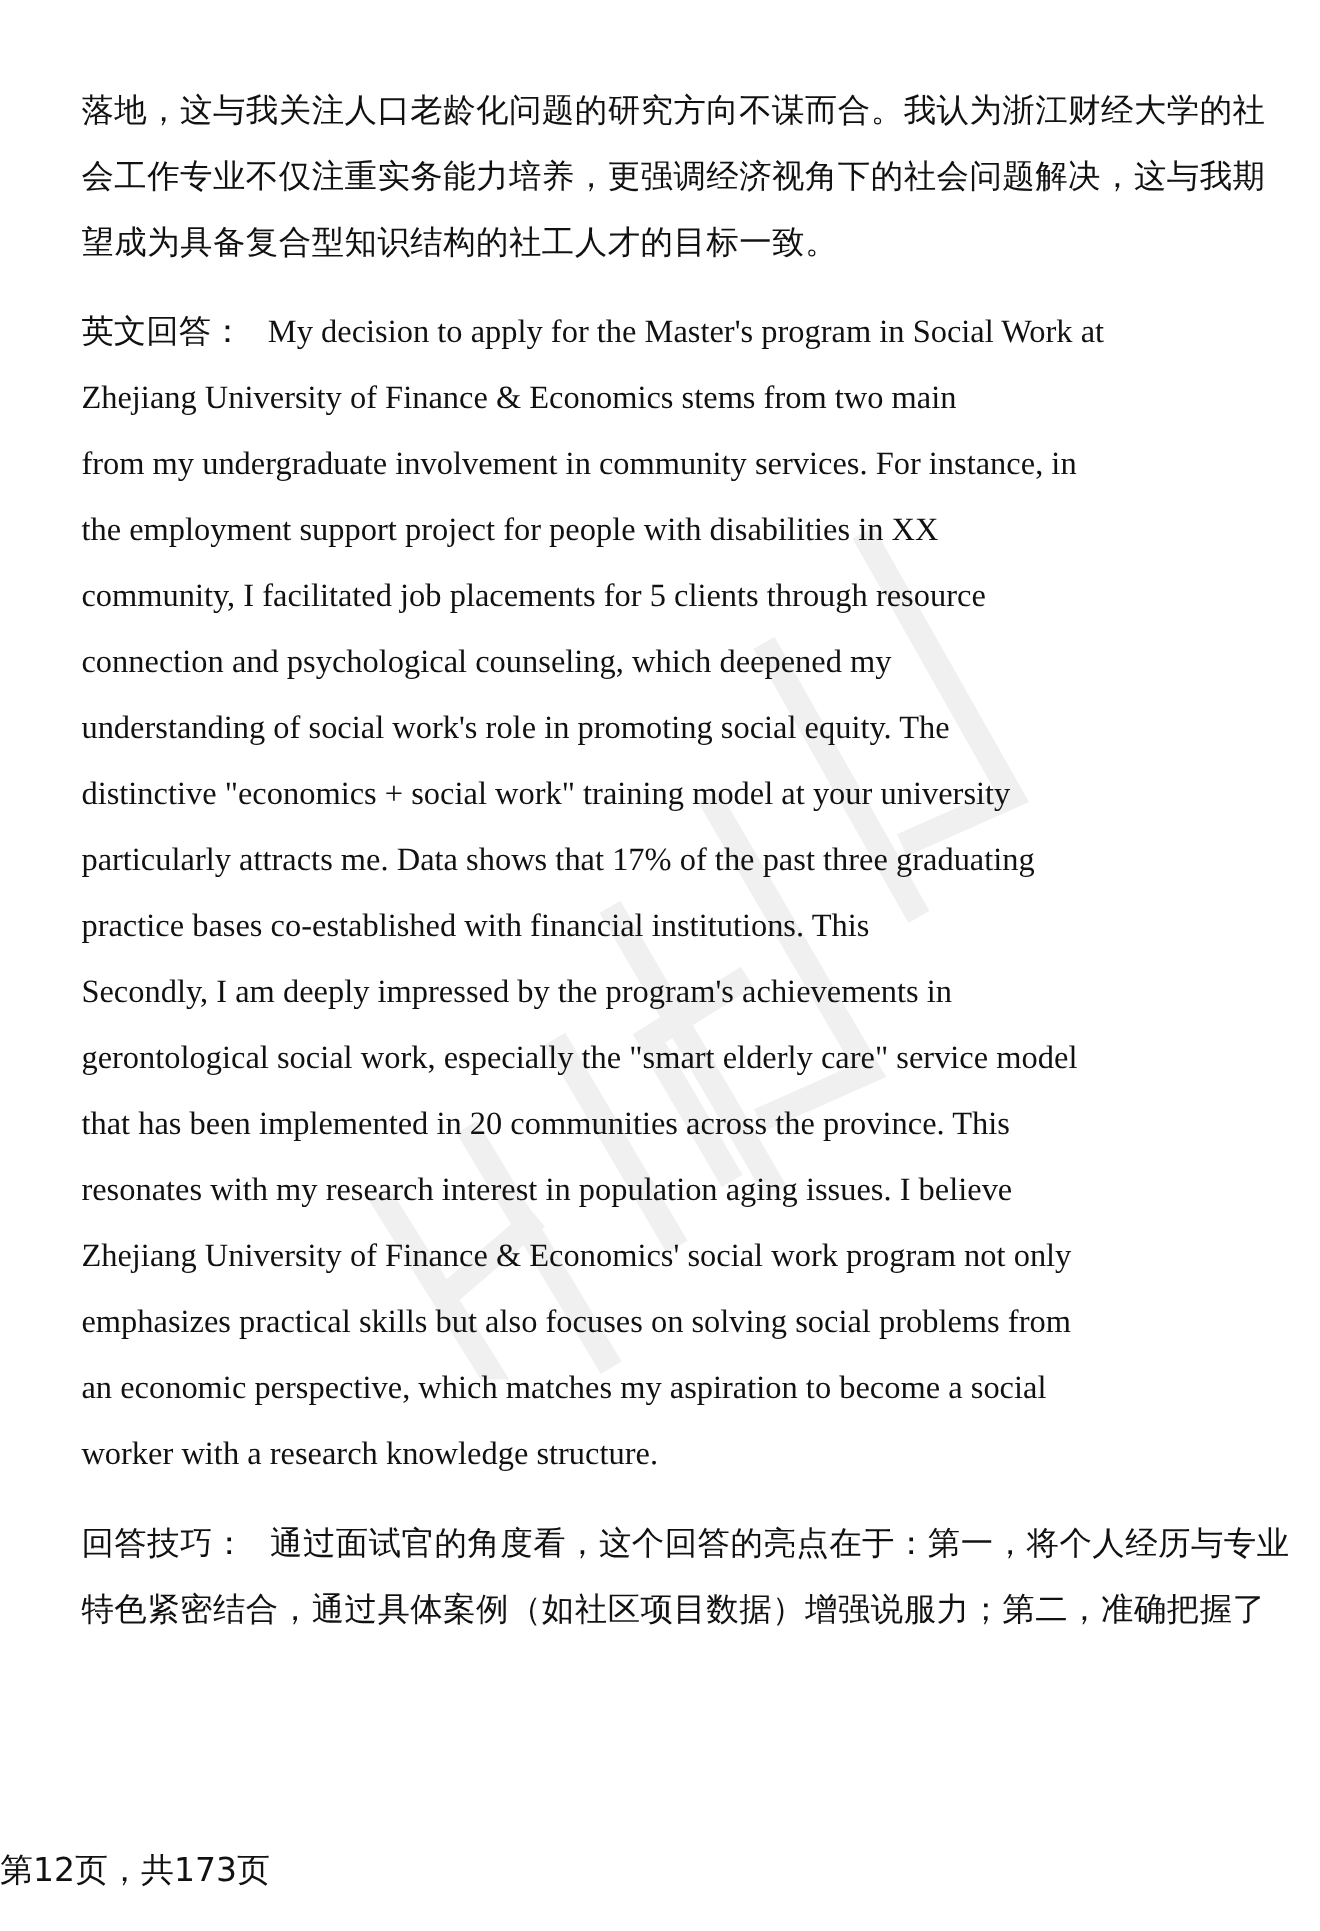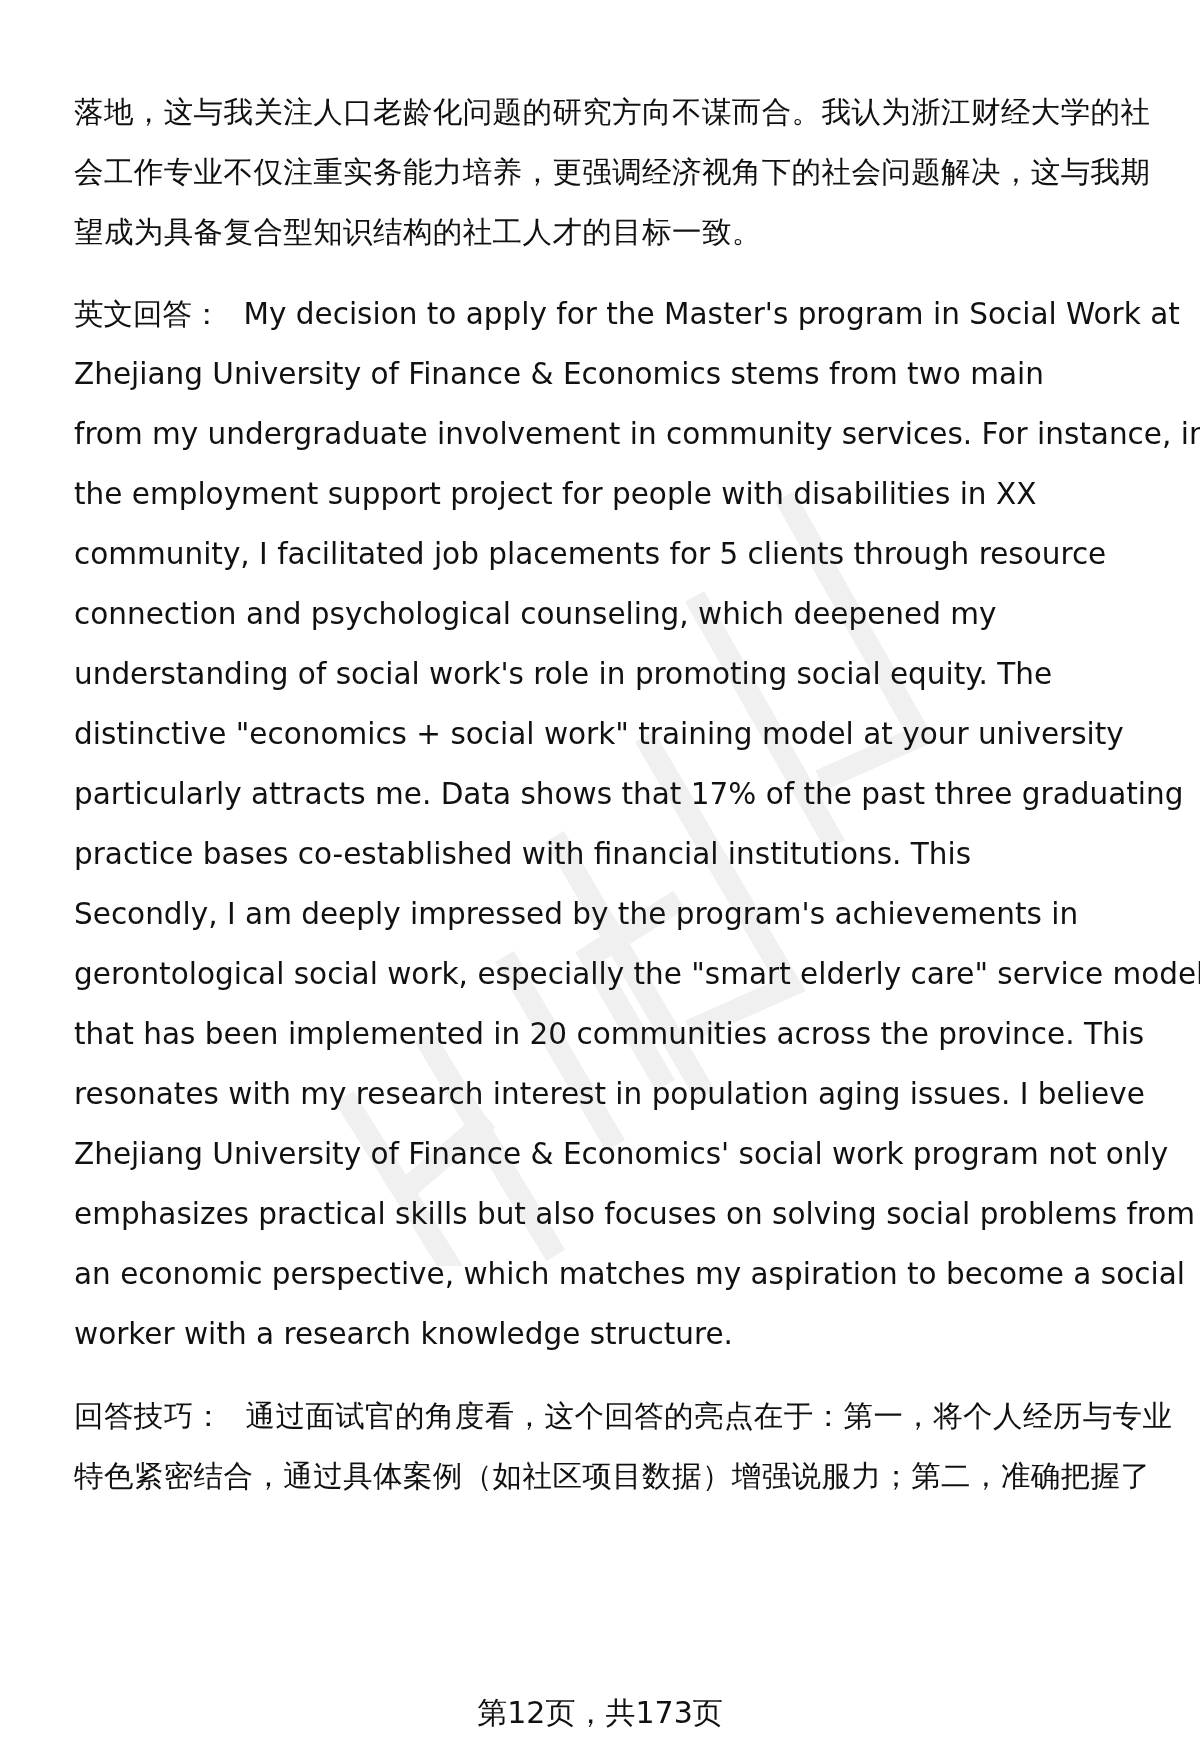--- a/index.html
+++ b/index.html
@@ -11,21 +11,21 @@
       width: 1200px;
       height: 1755px;
       position: relative;
       overflow: hidden;
       font-family: "DejaVu Sans", "Liberation Sans", sans-serif;
       color: #111111;
     }
     .page {
       position: absolute;
       left: 0;
-      top: 16px;
+      top: 4px;
       width: 1200px;
       height: 1283px;
     }
     .watermark {
       position: absolute;
       left: 230px;
       top: 470px;
       width: 780px;
       height: 780px;
       pointer-events: none;
@@ -41,38 +41,38 @@
       margin: 0;
       font-size: 29.5px;
       line-height: 60px;
       letter-spacing: 0;
     }
     .para.cn {
       letter-spacing: 0.4px;
     }
     .para + .para {
       margin-top: 22px;
+      font-family: Liberation Serif, serif;
     }
     .label {
       margin-right: 22px;
     }
     .line {
       display: block;
       white-space: nowrap;
     }
     .en .line {
       font-size: 29.5px;
       word-spacing: 0px;
     }
     .footer {
       position: absolute;
       left: 0;
       width: 1200px;
       top: 1672px;
-      text-align: center;
       font-size: 30px;
       line-height: 50px;
       color: #111111;
     }
   </style>
 </head>
 <body>
 
 <div class="page">
 

